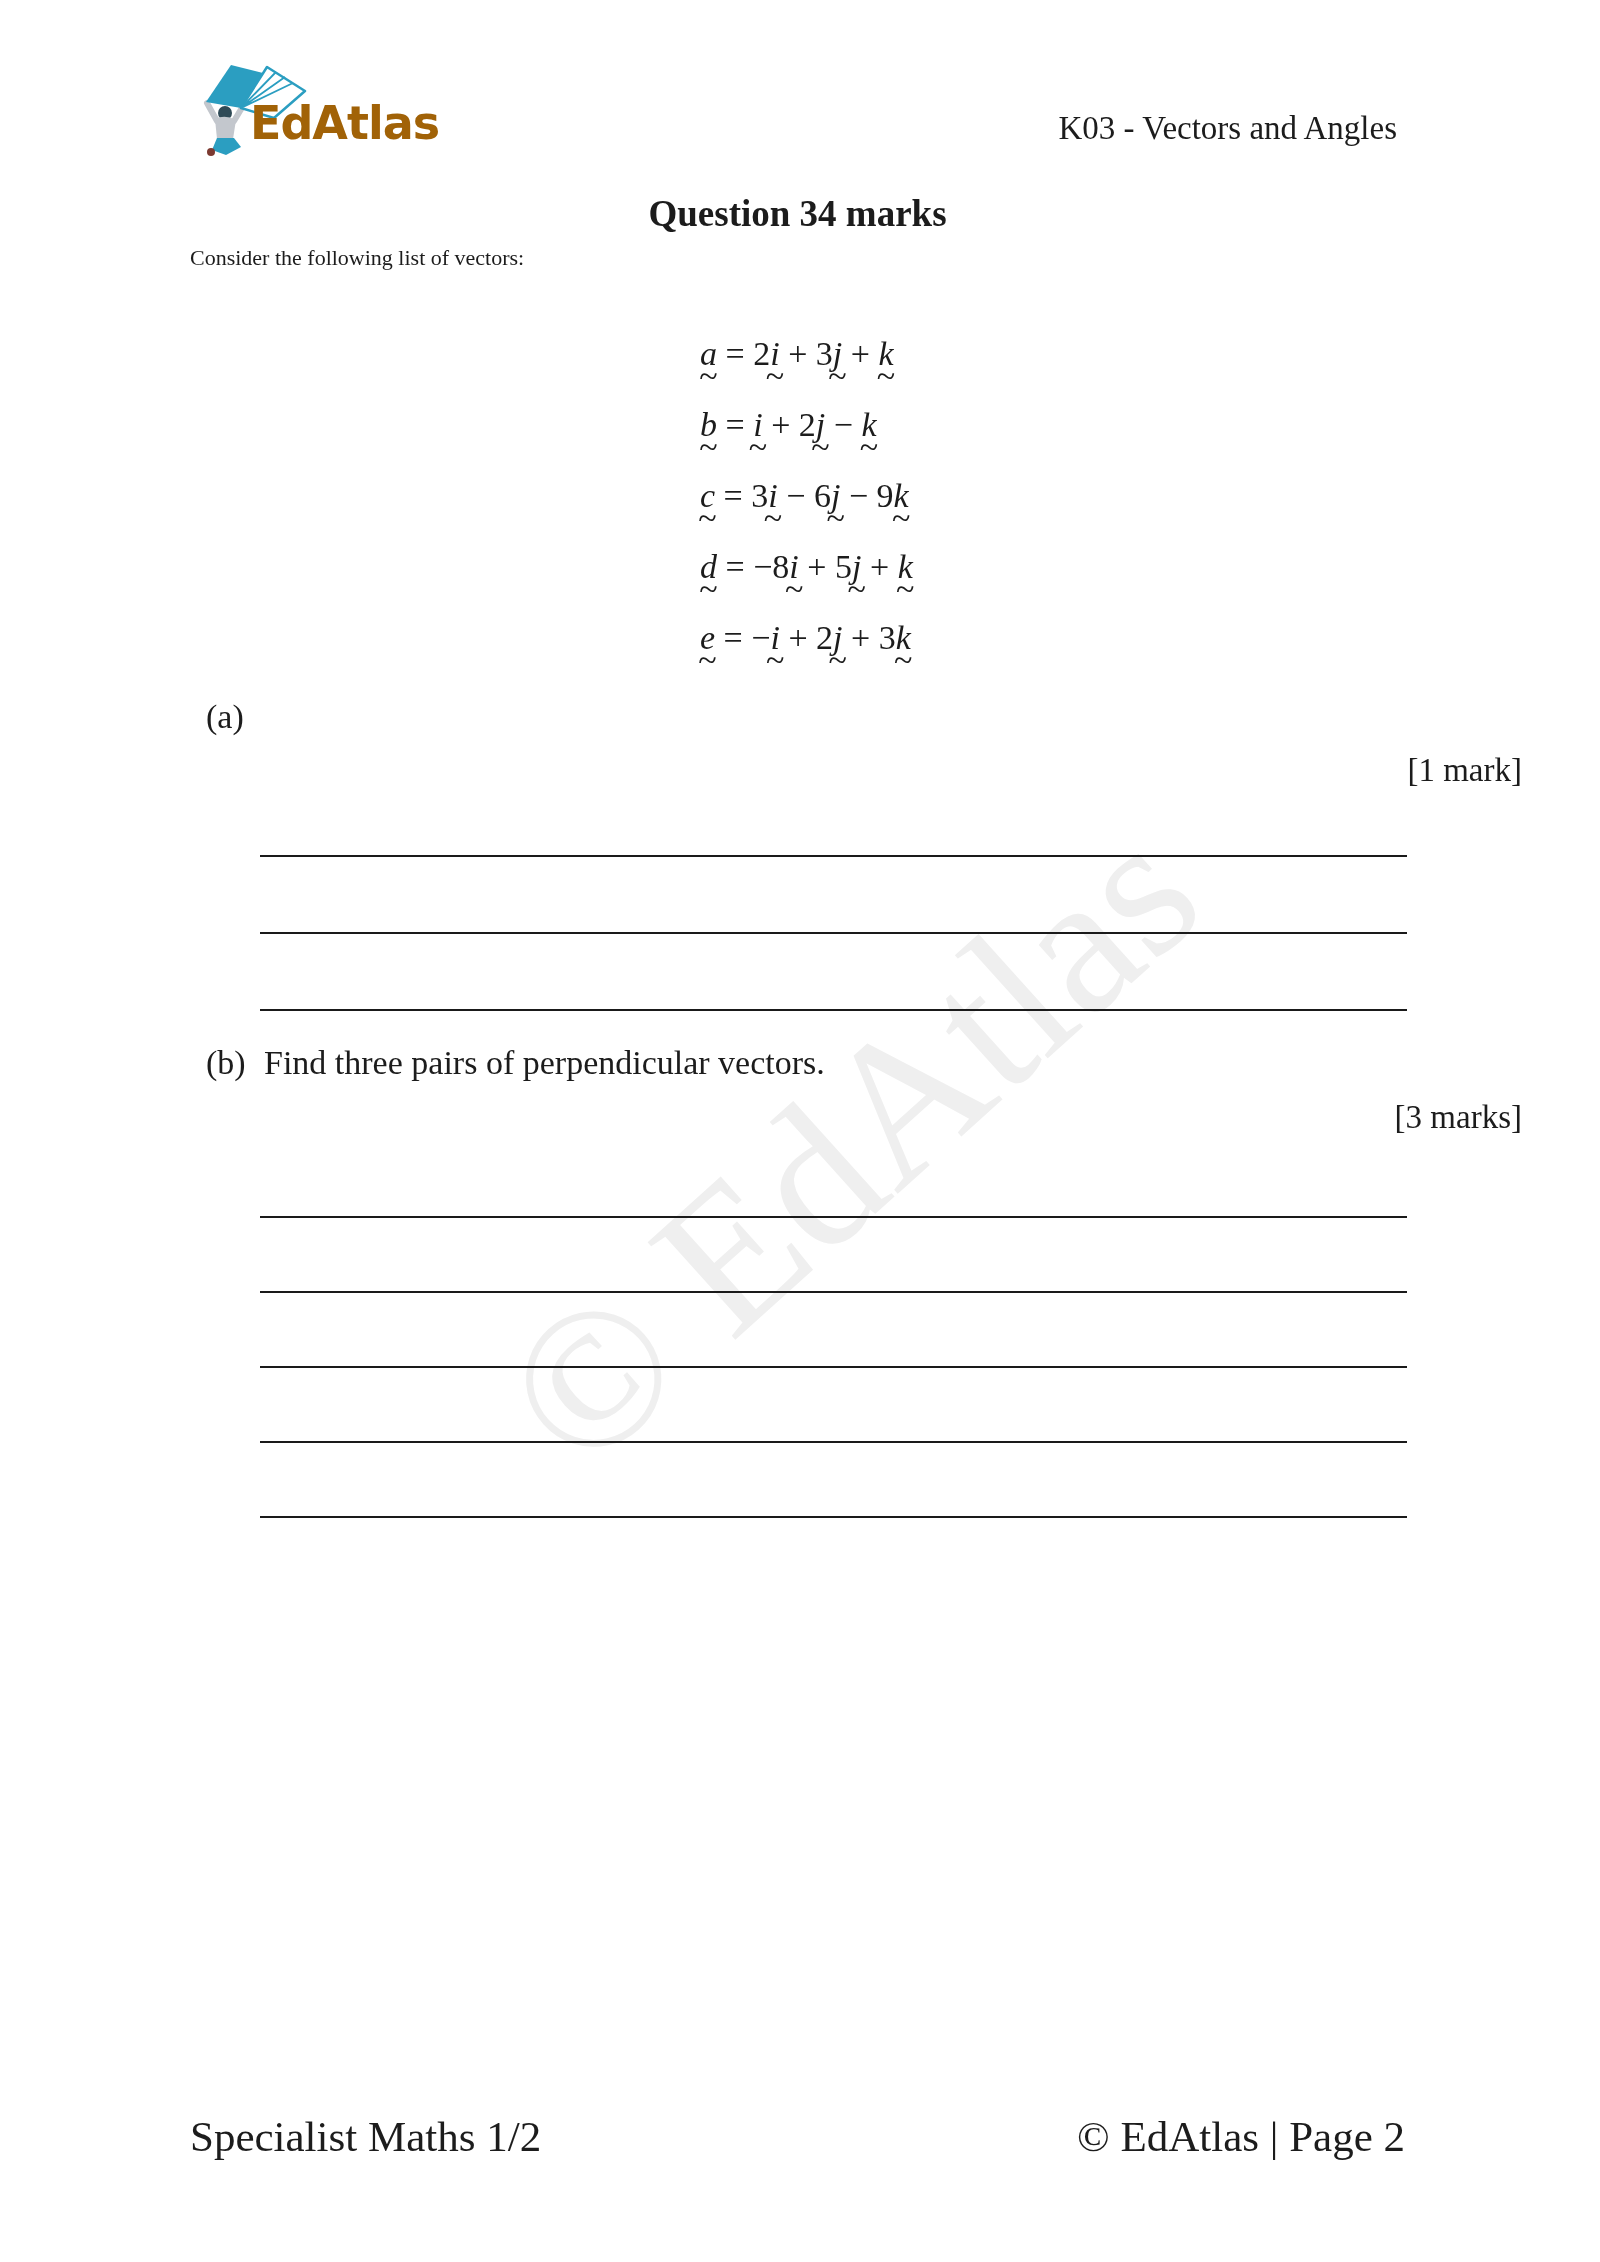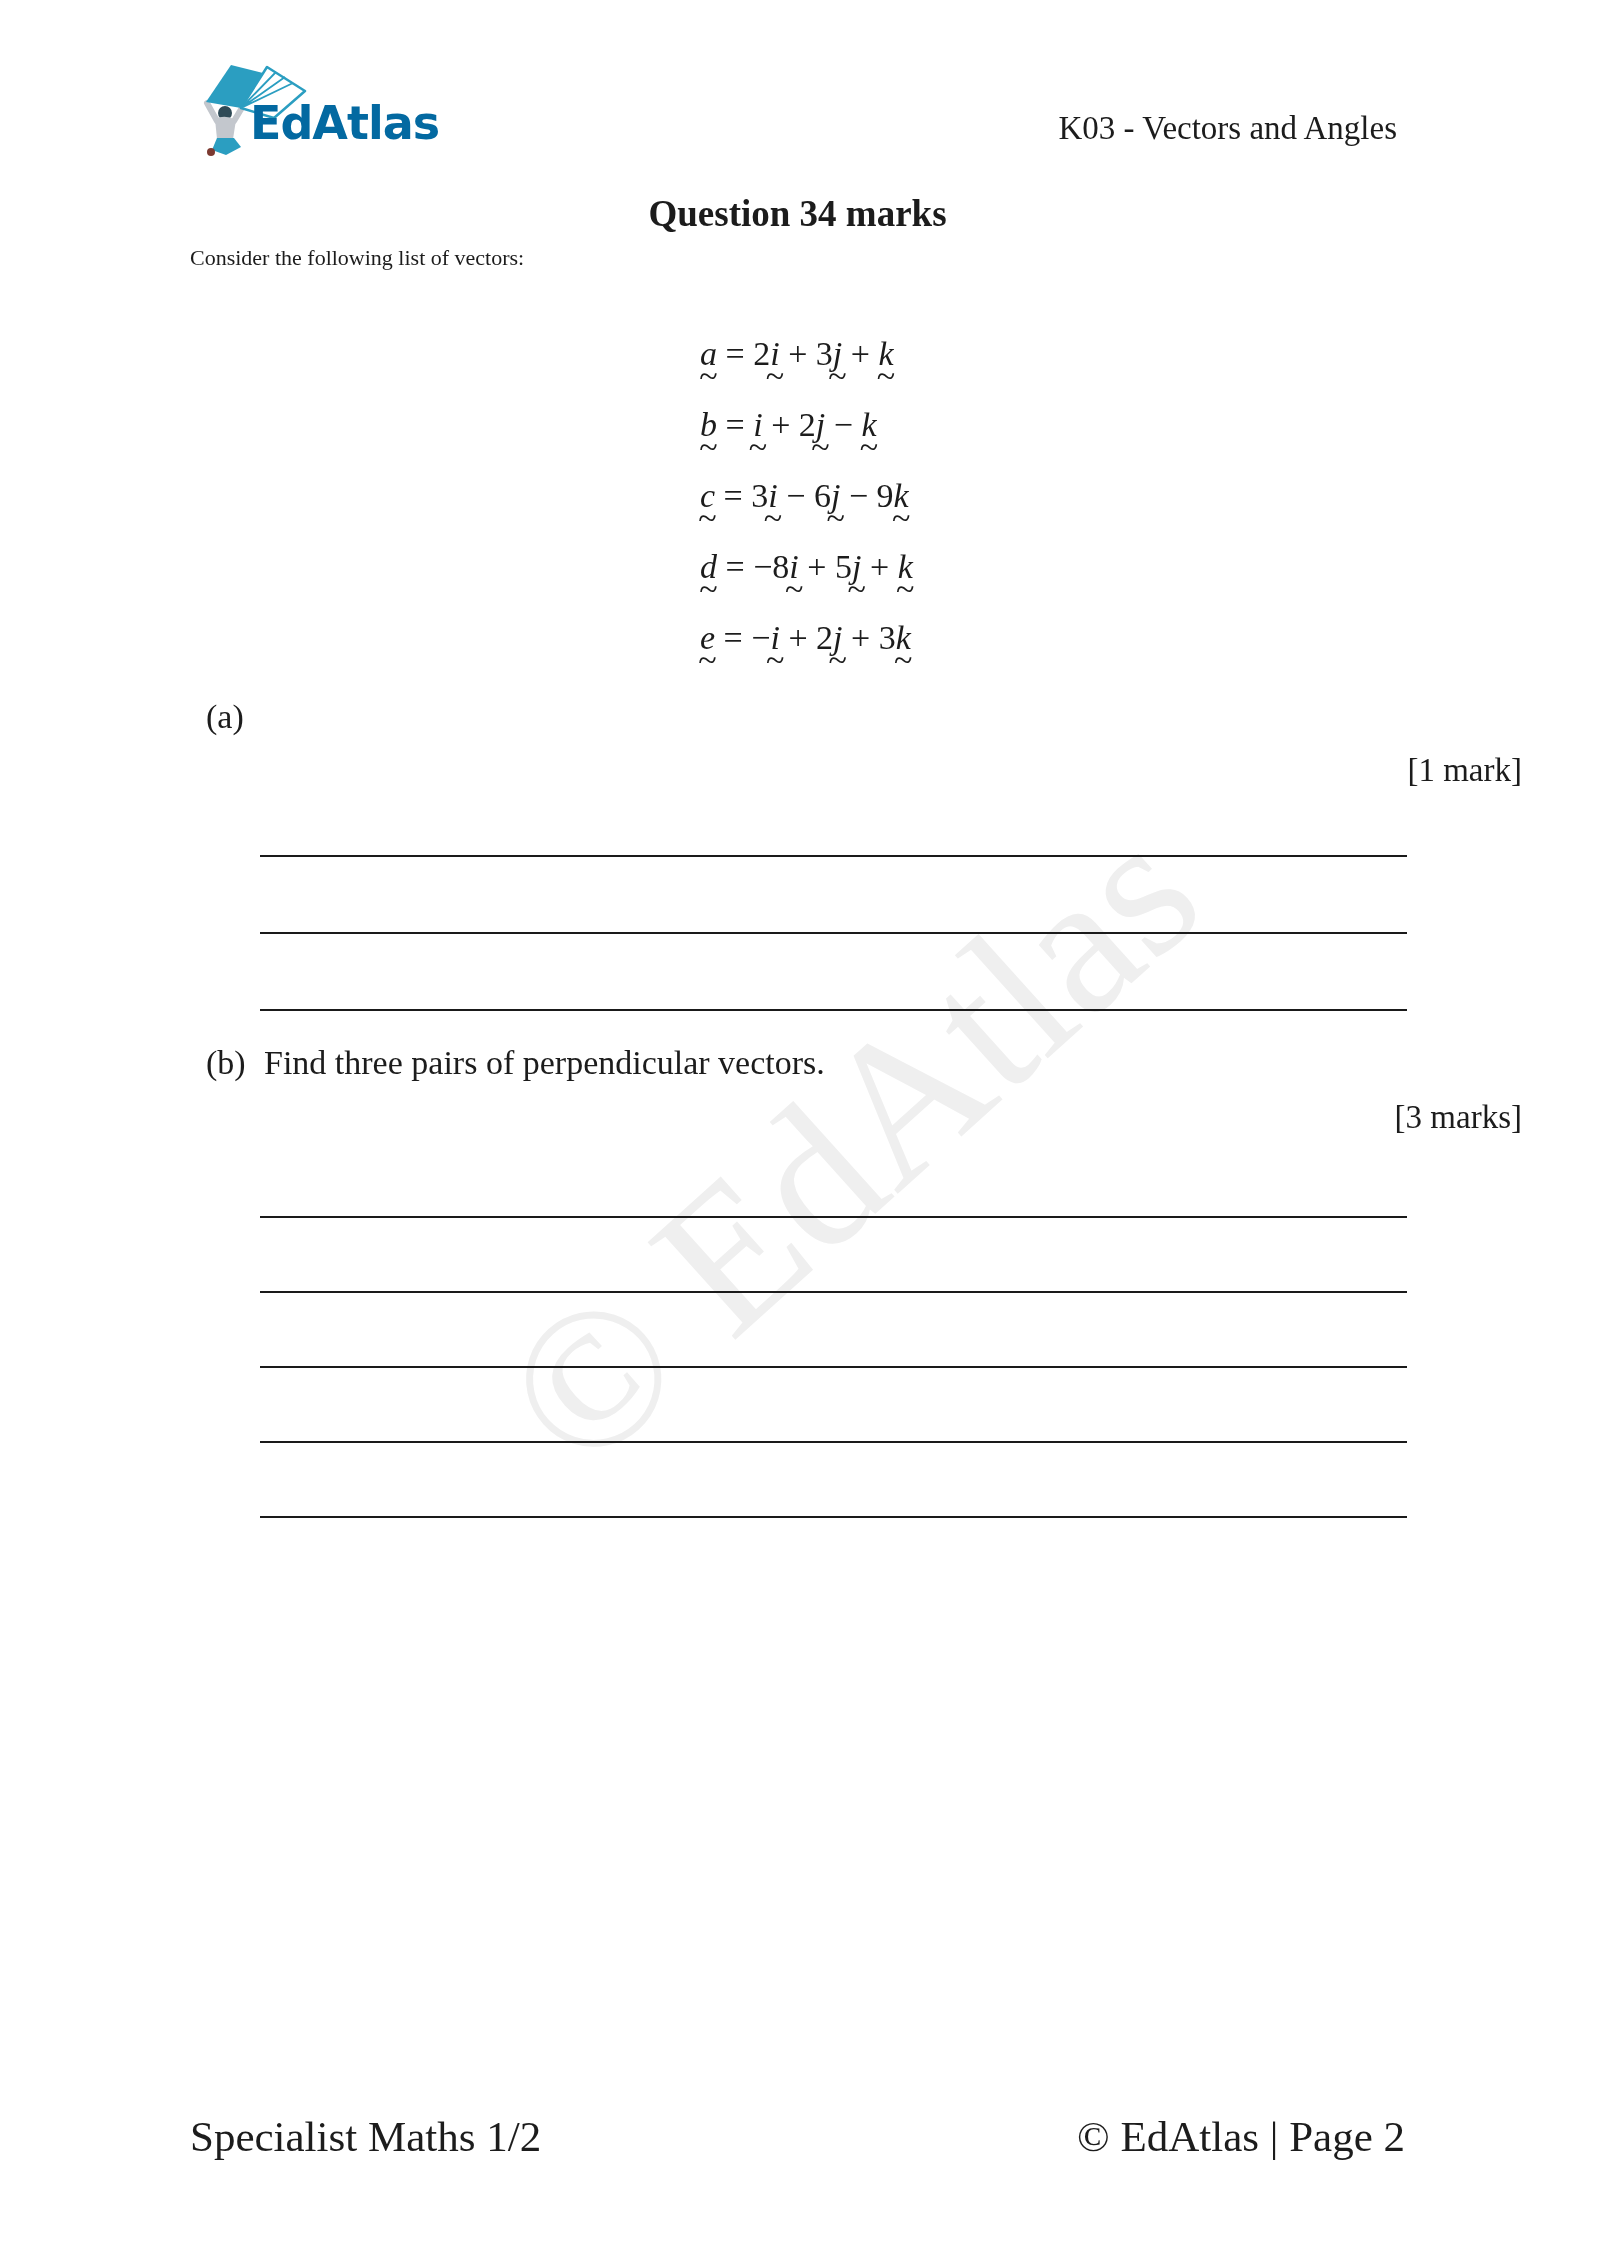--- a/index.html
+++ b/index.html
@@ -17,21 +17,21 @@
     font-size:200px; color:#efefef; white-space:nowrap; z-index:0;
     font-family:"Liberation Serif","DejaVu Serif",serif;
   }
 
   
   .logo { position:absolute; left:188px; top:56px; width:300px; height:106px; z-index:1; }
   .logo svg { position:absolute; left:0; top:0; }
   .brand {
     position:absolute; left:62px; top:40px;
     font-family:"DejaVu Sans","Liberation Sans",sans-serif;
-    font-weight:bold; font-size:46px; letter-spacing:-1px; color:#0369a1;
+    font-weight:bold; font-size:46px; letter-spacing:-1px; color:#a16207;
     z-index:2;
   }
 
   .header-code { position:absolute; top:110px; right:203px; font-size:33px; z-index:1; }
 
   .q-row {
     position:absolute; left:190px; right:195px; top:192px;
     display:flex; justify-content:center;
     font-weight:bold; font-size:37px; z-index:1;
   }

